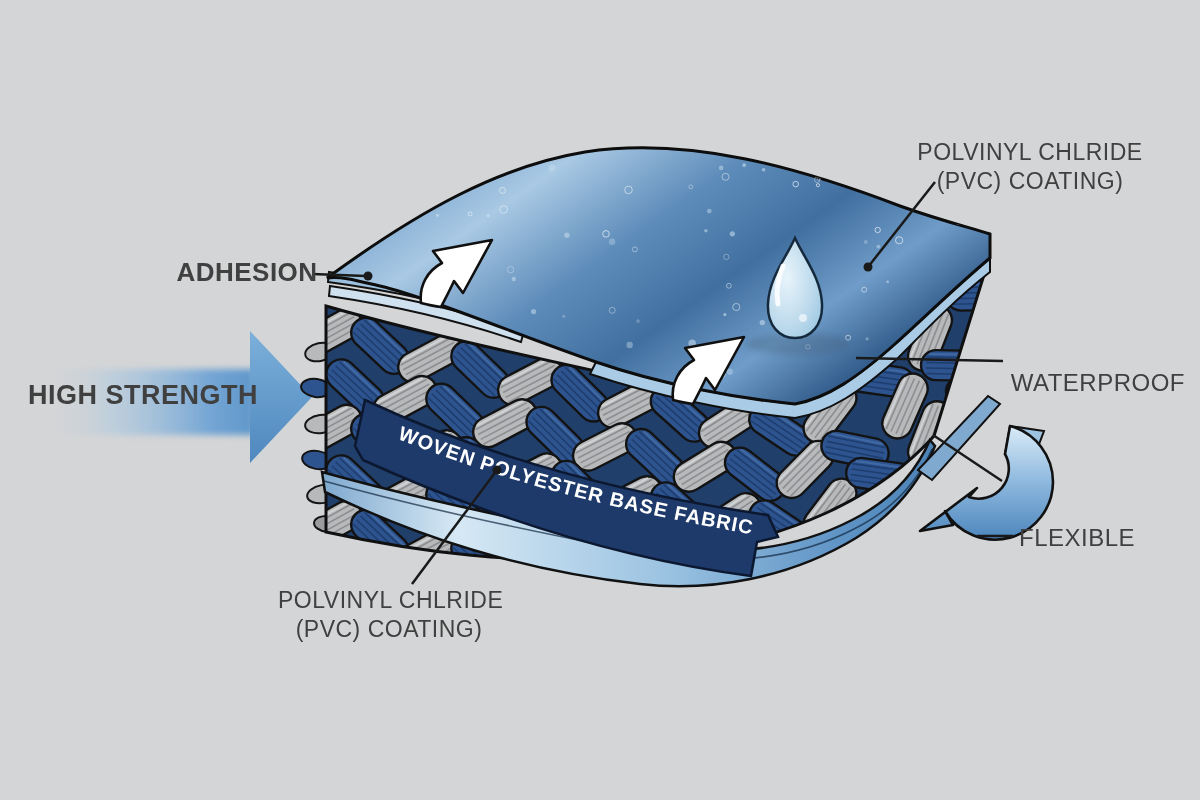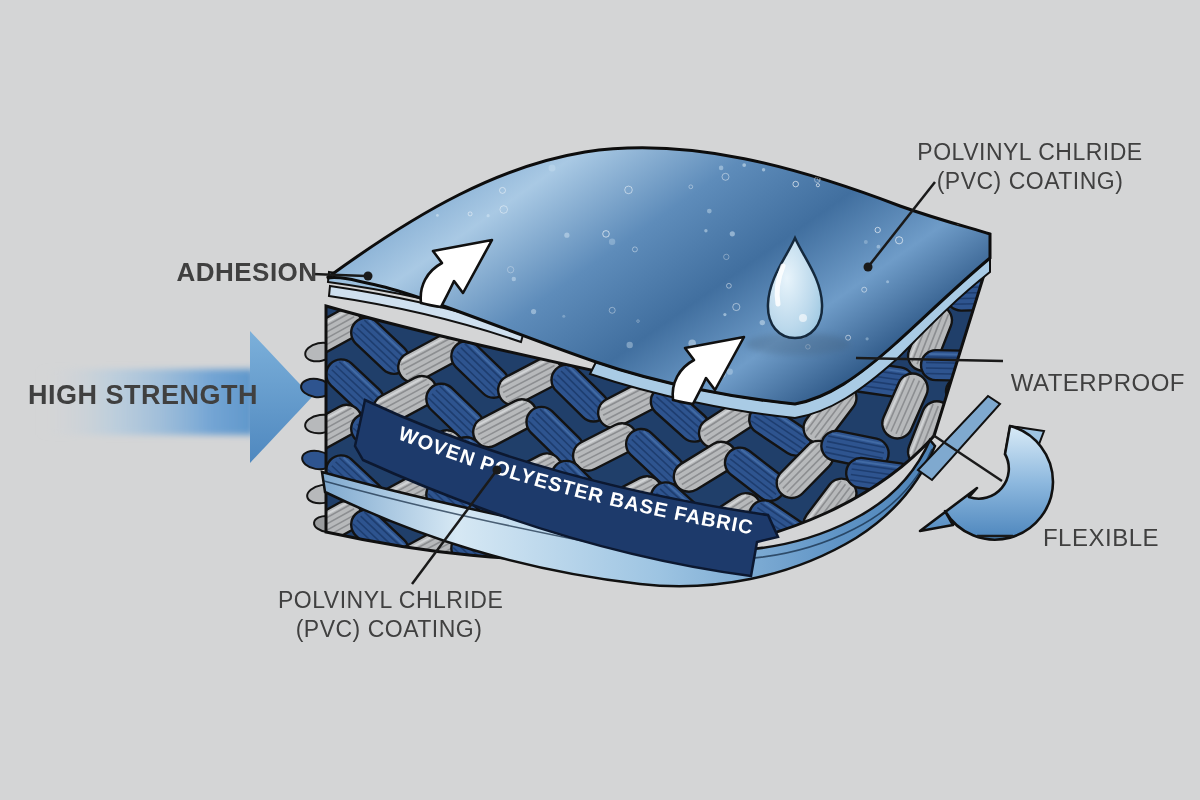--- a/index.html
+++ b/index.html
@@ -6,21 +6,21 @@
   body{width:1200px;height:800px;overflow:hidden;background:#d4d5d6;
        font-family:"Liberation Sans", sans-serif;}
   .stage{position:relative;width:1200px;height:800px;}
   .stage svg{position:absolute;left:0;top:0;}
   .lbl{position:absolute;color:#404040;text-align:center;letter-spacing:.5px;line-height:1.28;}
   .lbl div{white-space:nowrap;}
   .lbl-pvc-top   {left:905px; top:138px; width:250px; font-size:23px;}
   .lbl-adhesion  {left:152px; top:256px; width:190px; font-size:26px;font-weight:bold;}
   .lbl-strength  {left:28px;  top:378px; width:222px; font-size:27px; font-weight:bold;}
   .lbl-waterproof{left:1005px;top:368px; width:180px; font-size:24px; text-align:right;}
-  .lbl-flexible  {left:1019px;top:523px; width:140px; font-size:24px; text-align:right;}
+  .lbl-flexible  {left:1019px;top:523px; width:140px; font-size:24px; text-align:left;}
   .lbl-pvc-bot   {left:278px; top:586px; width:222px; font-size:23px;}
 </style>
 </head>
 <body>
 
 <div class="stage">
 
 <svg width="1200" height="800" viewBox="0 0 1200 800">
   <defs>
     <linearGradient id="gSheet" x1="0" y1="0" x2="1" y2="0.55">

